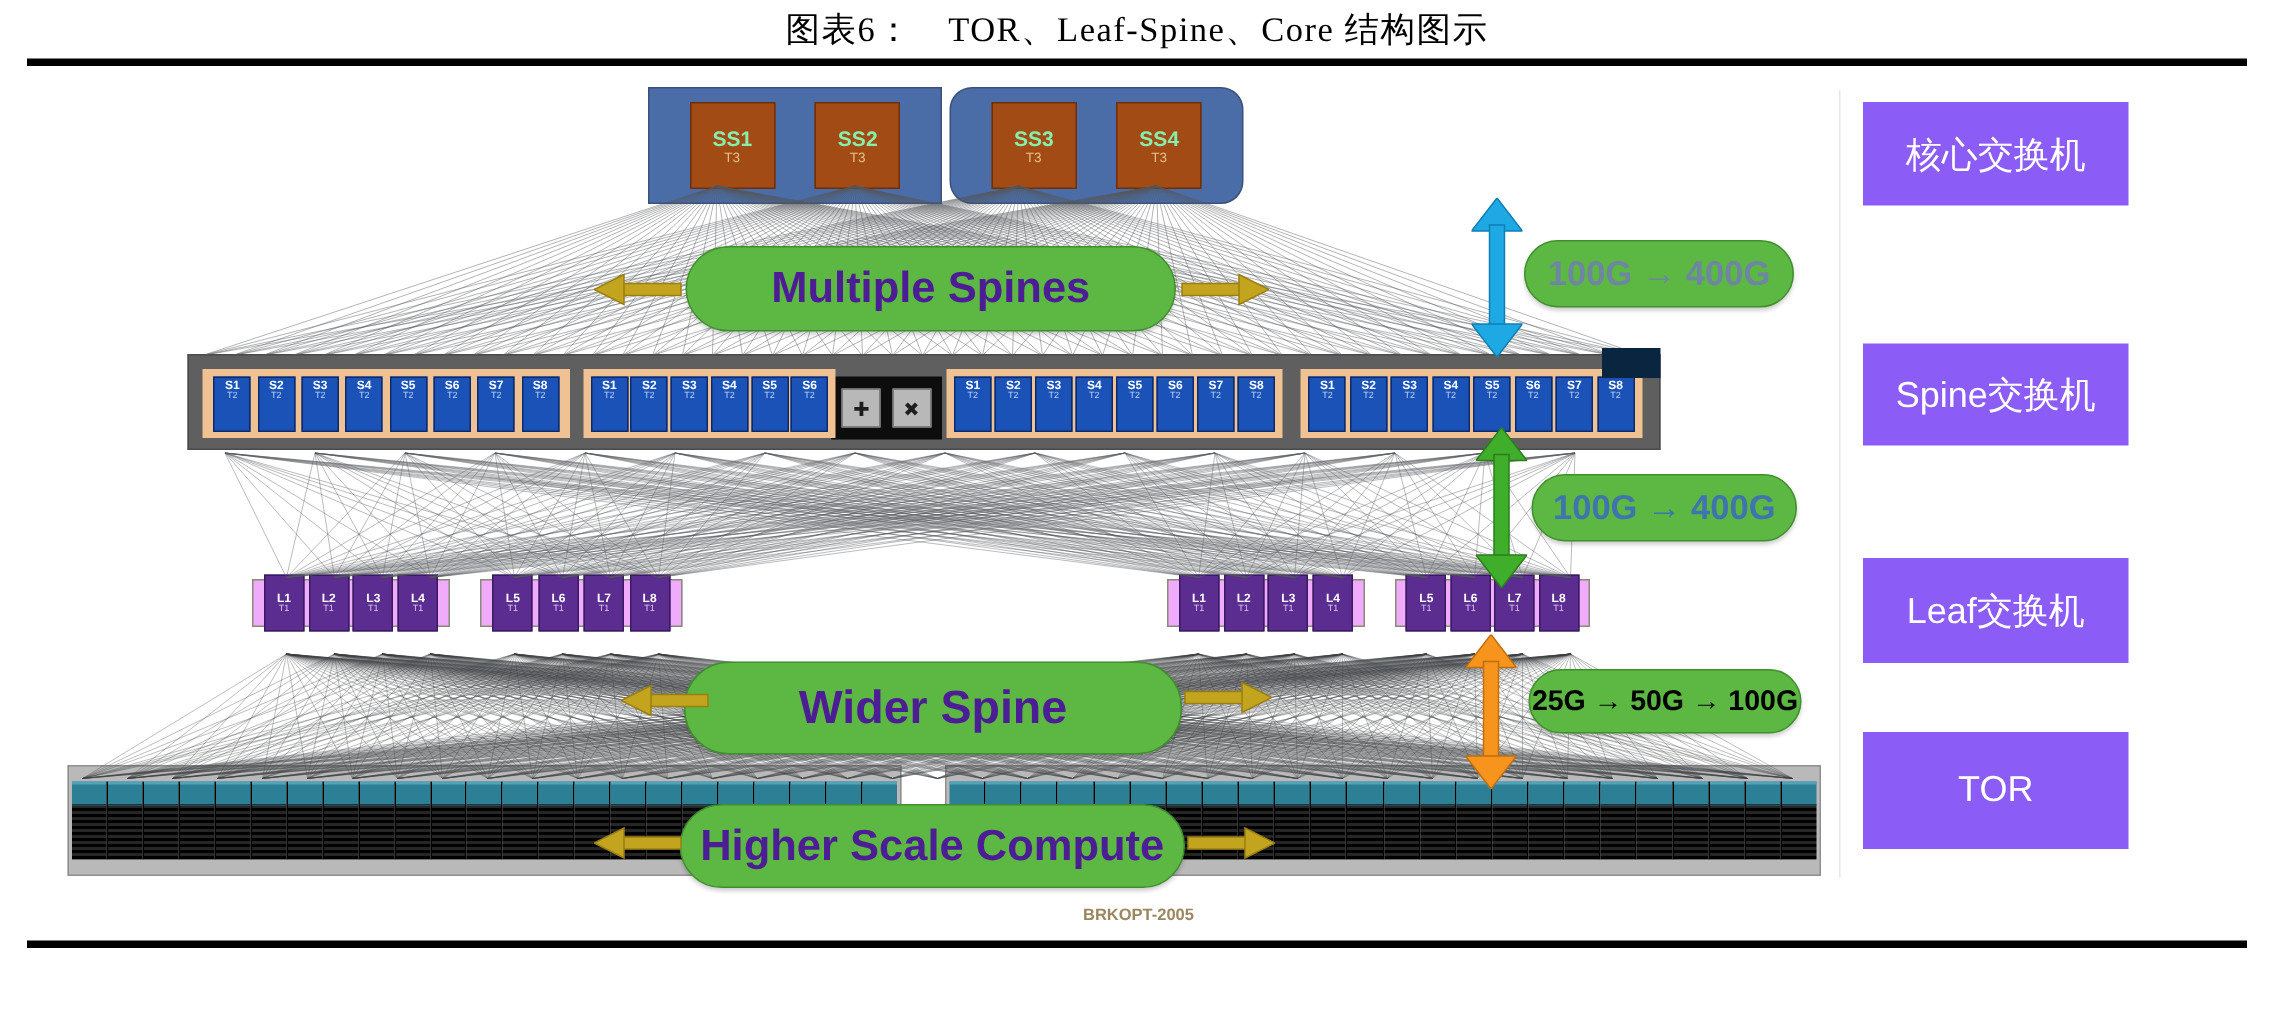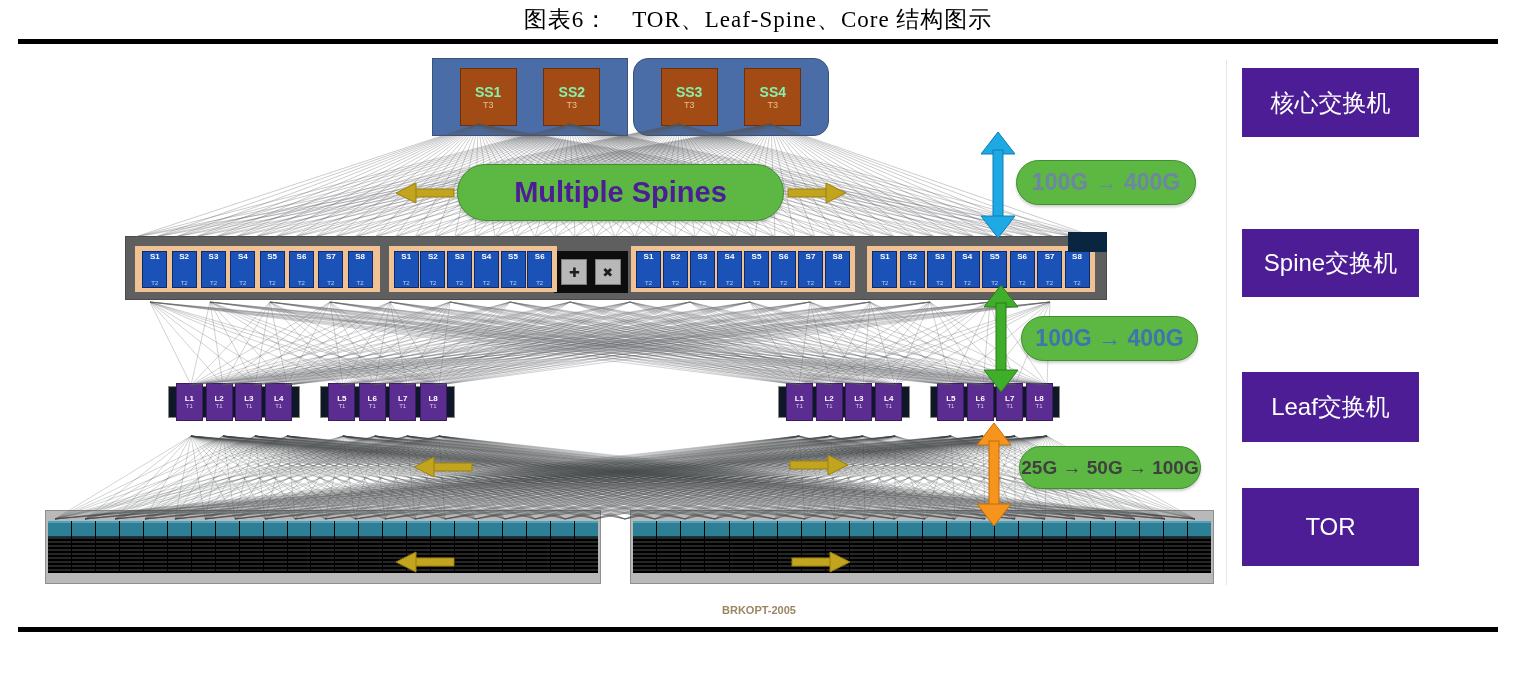--- a/index.html
+++ b/index.html
@@ -32,32 +32,32 @@
   .ss-tier { color:#e8c08c; font-size:9px; line-height:10px; }
 
   
   #spine-bar { position:absolute; left:125px; top:236px; width:982px; height:64px;
     background:#5f5f5f; border:1px solid #4a4a4a; z-index:3; }
   .spine-group { position:absolute; top:9px; height:46px; background:#f0c192;
     display:flex; align-items:center; justify-content:space-evenly; padding:0 3px; }
   .sg0 { left:9px;  width:245px; } .sg1 { left:263px; width:168px; }
   .sg2 { left:505px; width:224px; } .sg3 { left:741px; width:228px; }
   .sbox { width:25px; height:37px; background:#1b52b8; border:1px solid #0d2b6b;
-    display:flex; flex-direction:column; align-items:center; justify-content:space-between; }
+    display:flex; flex-direction:column; align-items:center; justify-content:flex-start; }
   .sb-l { color:#fff; font-weight:bold; font-size:8px; line-height:9px; }
   .sb-t { color:#bcd2f5; font-size:6px; line-height:7px; }
   #spine-modules { position:absolute; left:428px; top:14px; width:74px; height:42px;
     background:#0d0d0d; display:flex; align-items:center; justify-content:space-evenly; }
   .mod-box { width:26px; height:26px; background:#b8b8b8; border:1px solid #7d7d7d;
     display:flex; align-items:center; justify-content:center; font-size:13px; color:#1d1d1d; }
   #spine-corner-chip { position:absolute; left:1068px; top:232px; width:39px; height:20px;
     background:#0a2540; z-index:5; }
 
   
-  .leaf-frame { position:absolute; top:386px; height:32px; background:#0f172a;
+  .leaf-frame { position:absolute; top:386px; height:32px; background:#f0abfc;
     border:1px solid #8a8a78; display:flex; align-items:center; justify-content:space-evenly;
     padding:0 4px; z-index:3; }
   .lf0 { left:168px; width:132px; } .lf1 { left:320px; width:135px; }
   .lf2 { left:778px; width:132px; } .lf3 { left:930px; width:130px; }
   .lbox { width:27px; height:38px; background:#5c2d91; border:1px solid #3a1b60;
     display:flex; flex-direction:column; align-items:center; justify-content:center; }
   .lb-l { color:#fff; font-weight:bold; font-size:8px; line-height:9px; }
   .lb-t { color:#d8c8ef; font-size:6px; line-height:7px; }
 
   
@@ -74,33 +74,33 @@
   .pill { position:absolute; background:#5cb843; border:1px solid #3f8f2c; border-radius:30px;
     display:flex; align-items:center; justify-content:center; z-index:6;
     box-shadow:0 2px 3px rgba(0,0,0,0.2); }
   .pill-big { color:#4c1d95; font-weight:bold; font-size:29px; }
   #pill-multiple-spines { left:457px; top:164px; width:327px; height:57px; }
   #pill-wider-spine     { left:456px; top:441px; width:332px; height:62px; font-size:31px; }
   #pill-higher-scale    { left:453px; top:536px; width:337px; height:56px; }
   .pill-rate { font-weight:bold; border-radius:23px; }
   #pill-rate-core { left:1016px; top:160px; width:180px; height:45px; color:#6e86a2; font-size:23px; }
   #pill-rate-spine { left:1021px; top:316px; width:177px; height:45px; color:#3f74ae; font-size:23px; }
-  #pill-rate-leaf { left:1019px; top:446px; width:182px; height:43px; color:#404040; font-size:19px; }
+  #pill-rate-leaf { left:1019px; top:446px; width:182px; height:43px; color:#000000; font-size:19px; }
 
   
   .vArrow, .hArrow { position:absolute; z-index:6; pointer-events:none; }
   #arrow-core-spine { left:981px; top:132px; } 
   #arrow-spine-leaf { left:984px; top:285px; }
   #arrow-leaf-tor   { left:977px; top:423px; }
   #ms-arrow-left  { left:396px; top:182px; } #ms-arrow-right { left:786px; top:182px; }
   #ws-arrow-left  { left:414px; top:456px; } #ws-arrow-right { left:788px; top:454px; }
   #hs-arrow-left  { left:396px; top:551px; } #hs-arrow-right { left:790px; top:551px; }
 
   
-  .side-label { position:absolute; left:1242px; width:177px; background:#4c1d95;
+  .side-label { position:absolute; left:1242px; width:177px; background:#8b5cf6;
     color:#fff; display:flex; align-items:center; justify-content:center;
     font-size:24px; z-index:3; }
   #side-label-core  { top:68px;  height:69px; }
   #side-label-spine { top:229px; height:68px; }
   #side-label-leaf  { top:372px; height:70px; }
   #side-label-tor   { top:488px; height:78px; }
 
   .slide-code { position:absolute; left:722px; top:604px; z-index:7;
     font-size:11px; font-weight:bold; color:#9b8660; }
   .v-sep { position:absolute; left:1226px; top:60px; width:1px; height:525px; background:#e6e6e6; }
@@ -1536,20 +1536,22 @@
         <div class="tor-head"></div>
         <div class="tor-body"></div>
       </div>
       <div class="tor-unit">
         <div class="tor-head"></div>
         <div class="tor-body"></div>
       </div>
     </div>
 
   <div class="pill pill-big" id="pill-multiple-spines">Multiple Spines</div>
+  <div class="pill pill-big" id="pill-wider-spine">Wider Spine</div>
+  <div class="pill pill-big" id="pill-higher-scale">Higher Scale Compute</div>
   <div class="pill pill-rate" id="pill-rate-core">100G → 400G</div>
   <div class="pill pill-rate" id="pill-rate-spine">100G → 400G</div>
   <div class="pill pill-rate" id="pill-rate-leaf">25G → 50G → 100G</div>
 
   <svg class="vArrow" id="arrow-core-spine" width="34" height="106" viewBox="0 0 34 106">
     <polygon points="17,0 0,22 34,22" fill="#1ea9e4" stroke="#0d7fb5" stroke-width="1"></polygon>
     <rect x="12" y="18" width="10" height="70" fill="#1ea9e4" stroke="#0d7fb5" stroke-width="1"></rect>
     <polygon points="17,106 0,84 34,84" fill="#1ea9e4" stroke="#0d7fb5" stroke-width="1"></polygon>
   </svg>
   <svg class="vArrow" id="arrow-spine-leaf" width="34" height="107" viewBox="0 0 34 107">

